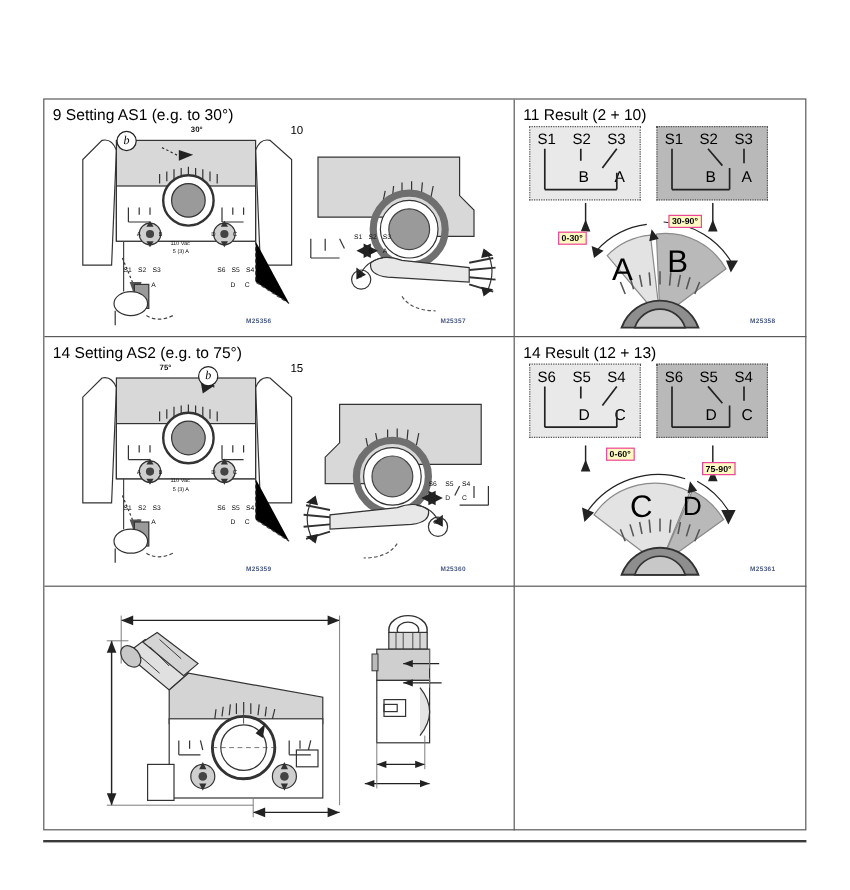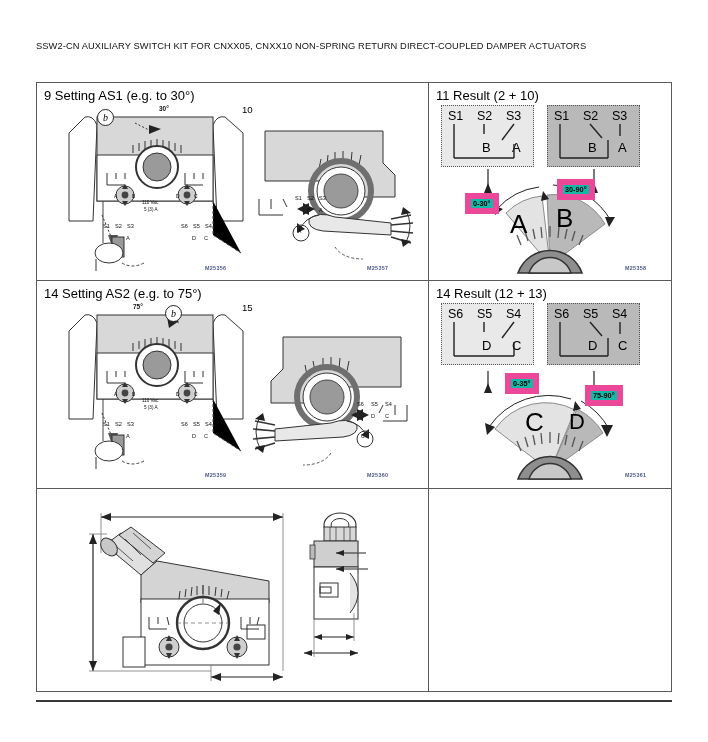--- a/index.html
+++ b/index.html
@@ -70,21 +70,21 @@
   .swbox.dark  { background: #b9b9b9; }
   .sw-term {
     position: absolute; top: 3px; font-size: 12.5px;
     font-family: "Liberation Sans", sans-serif; color: #000;
   }
   .sw-ab {
     position: absolute; top: 34px; font-size: 13px; color: #000;
   }
 
   .angle-tag {
-    position: absolute; background: #14b8a6; border: 6px solid #ec4899;
+    position: absolute; background: #fef9c3; border: 1px solid #ec4899;
     font-size: 7.3px; padding: 0px 2px; white-space: nowrap;
     color: #000; font-weight: bold;
   }
 
   .fan-letter {
     position: absolute; font-size: 26px; color: #000;
     font-family: "Liberation Sans", sans-serif;
   }
 
   
@@ -104,21 +104,20 @@
     position: absolute; right: 36px; top: 707px;
     font-size: 27px; font-weight: bold; letter-spacing: -0.9px;
     font-family: "Liberation Sans", sans-serif; color: #111;
   }
 </style>
 </head>
 <body>
 
 <div class="page">
 
-  <div class="doc-title">SSW2-CN AUXILIARY SWITCH KIT FOR CNXX05, CNXX10 NON-SPRING RETURN DIRECT-COUPLED DAMPER ACTUATORS</div>
 
   <div class="grid">
 
     <div class="panel p9 bd-r bd-b">
       <div class="panel-head">9 Setting AS1 (e.g. to 30°)</div>
       <div class="panel-head2">10</div>
 
       <svg width="200" height="180" style="position:absolute;left:26px;top:20px;">
 
         <path d="M34 22 Q30 12 22 14 L6 30 L6 118 L30 118 Z" fill="#ffffff" stroke="#333" stroke-width="1"></path>
@@ -487,21 +486,21 @@
           <line x1="121" y1="72" x2="121" y2="61"></line>
             <line x1="129" y1="73" x2="130" y2="62"></line>
           <line x1="136" y1="74" x2="138" y2="64"></line>
             <line x1="143" y1="76" x2="146" y2="66"></line>
           <line x1="150" y1="80" x2="154" y2="70"></line>
         </g>
         <path d="M89 108 A34 34 0 0 1 153 108 Z" fill="#8e8e8e" stroke="#333" stroke-width="1.6"></path>
         <path d="M100 108 A22 22 0 0 1 142 108 Z" fill="#c8c8c8" stroke="#333" stroke-width="1.4"></path>
       </svg>
 
-      <div class="angle-tag" style="left:76px;top:92px;">0-35°</div>
+      <div class="angle-tag" style="left:76px;top:92px;">0-60°</div>
       <div class="angle-tag" style="left:156px;top:104px;">75-90°</div>
       <div class="fan-letter" style="left:96px;top:126px;">C</div>
       <div class="fan-letter" style="left:140px;top:128px;font-size:22px;">D</div>
 
       <div class="fig-id" style="left:196px;top:191px;">M25361</div>
     </div>
 
     <div class="panel pdim bd-r">
 
       <svg width="270" height="185" style="position:absolute;left:24px;top:10px;">

